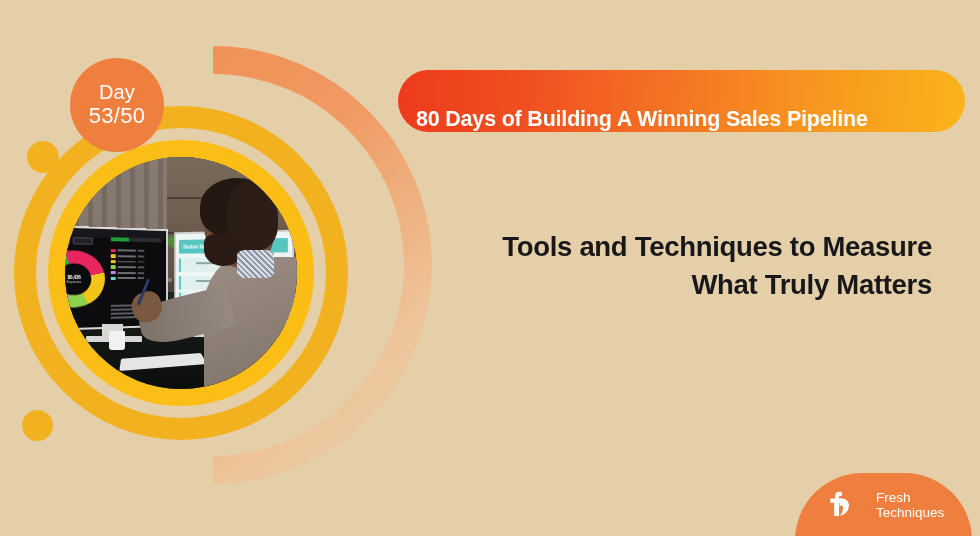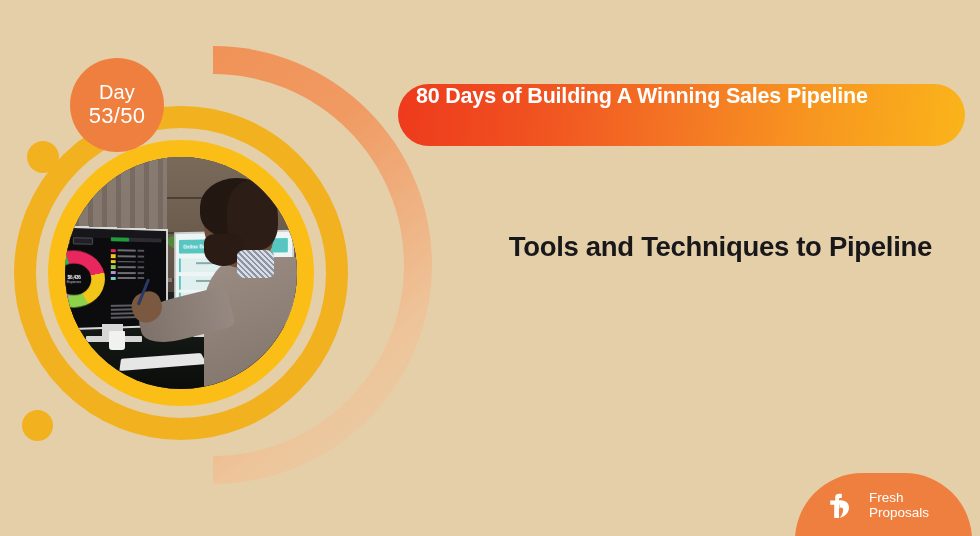--- a/index.html
+++ b/index.html
@@ -244,25 +244,25 @@
   .day-num  { font-size:22px; font-weight:400; letter-spacing:.3px; }
 
   
   .dot { position:absolute; border-radius:50%; background:#f2b220; }
   .dot-a { left:27px; top:141px; width:32px; height:32px; }
   .dot-b { left:22px; top:410px; width:31px; height:31px; }
 
   
   .banner {
     position:absolute;
-    left:398px; top:84px;
+    left:398px; top:70px;
     width:567px; height:62px;
     border-radius:31px;
     background:linear-gradient(95deg,#ee3a1d 0%,#f04f20 22%,#f47324 48%,#f79520 72%,#fab41a 100%);
-    display:flex; align-items:flex-start;
+    display:flex; align-items:flex-end;
     padding-left:18px;
   }
   .banner-text {
     color:#ffffff;
     font-size:21.5px;
     font-weight:bold;
     letter-spacing:-0.2px;
     white-space:nowrap;
   }
 
@@ -283,21 +283,21 @@
   
   .logo-blob {
     position:absolute;
     left:795px; top:473px;
     width:177px; height:120px;
     border-radius:90px 90px 70px 70px;
     background:#ef7f3e;
   }
   .logo-wrap {
     position:absolute; left:826px; top:490px;
-    display:flex; align-items:flex-end; gap:16px;
+    display:flex; align-items:flex-start; gap:23px;
   }
   .logo-mark {
     position:relative; width:27px; height:28px;
   }
   .logo-text {
     color:#ffffff; font-size:13.5px; line-height:1.12; font-weight:500;
   }
   .logo-text span { display:block; }
 </style>
 </head>
@@ -414,30 +414,31 @@
   <div class="day-badge">
     <span class="day-word">Day</span>
     <span class="day-num">53/50</span>
   </div>
 
   <div class="banner">
     <span class="banner-text">80 Days of Building A Winning Sales Pipeline</span>
   </div>
 
   <div class="headline">
-    <span class="ln">Tools and Techniques to Pipeline</span>
+    <span class="ln">Tools and Techniques to Measure</span>
+    <span class="ln">What Truly Matters</span>
   </div>
 
   <div class="logo-blob"></div>
   <div class="logo-wrap">
     <span class="logo-mark">
       <svg viewBox="0 0 27 28" width="27" height="28" aria-hidden="true">
         <path d="M4.2 8.6h5.0V5.2c0-2.0 1.4-3.4 3.6-3.4h3.0v4.3h-1.9c-0.6 0-0.9 0.3-0.9 0.9v1.6h2.8v4.2h-2.8V26H8.2V12.8H4.2z" fill="#ffffff"></path>
         <path d="M15.6 8.4c4.4 0 7.4 2.9 7.4 7.1 0 5.2-3.9 8.9-9.3 10.4 2.2-2.4 3.4-5.0 3.4-7.8 0-1.6-0.6-2.6-1.9-2.6-1.0 0-1.7 0.6-1.7 1.6v-8.7z" fill="#ffffff"></path>
       </svg>
     </span>
     <span class="logo-text">
       <span>Fresh</span>
-      <span>Proposals</span>
+      <span>Techniques</span>
     </span>
   </div>
 
 </div>
 
 </body></html>

